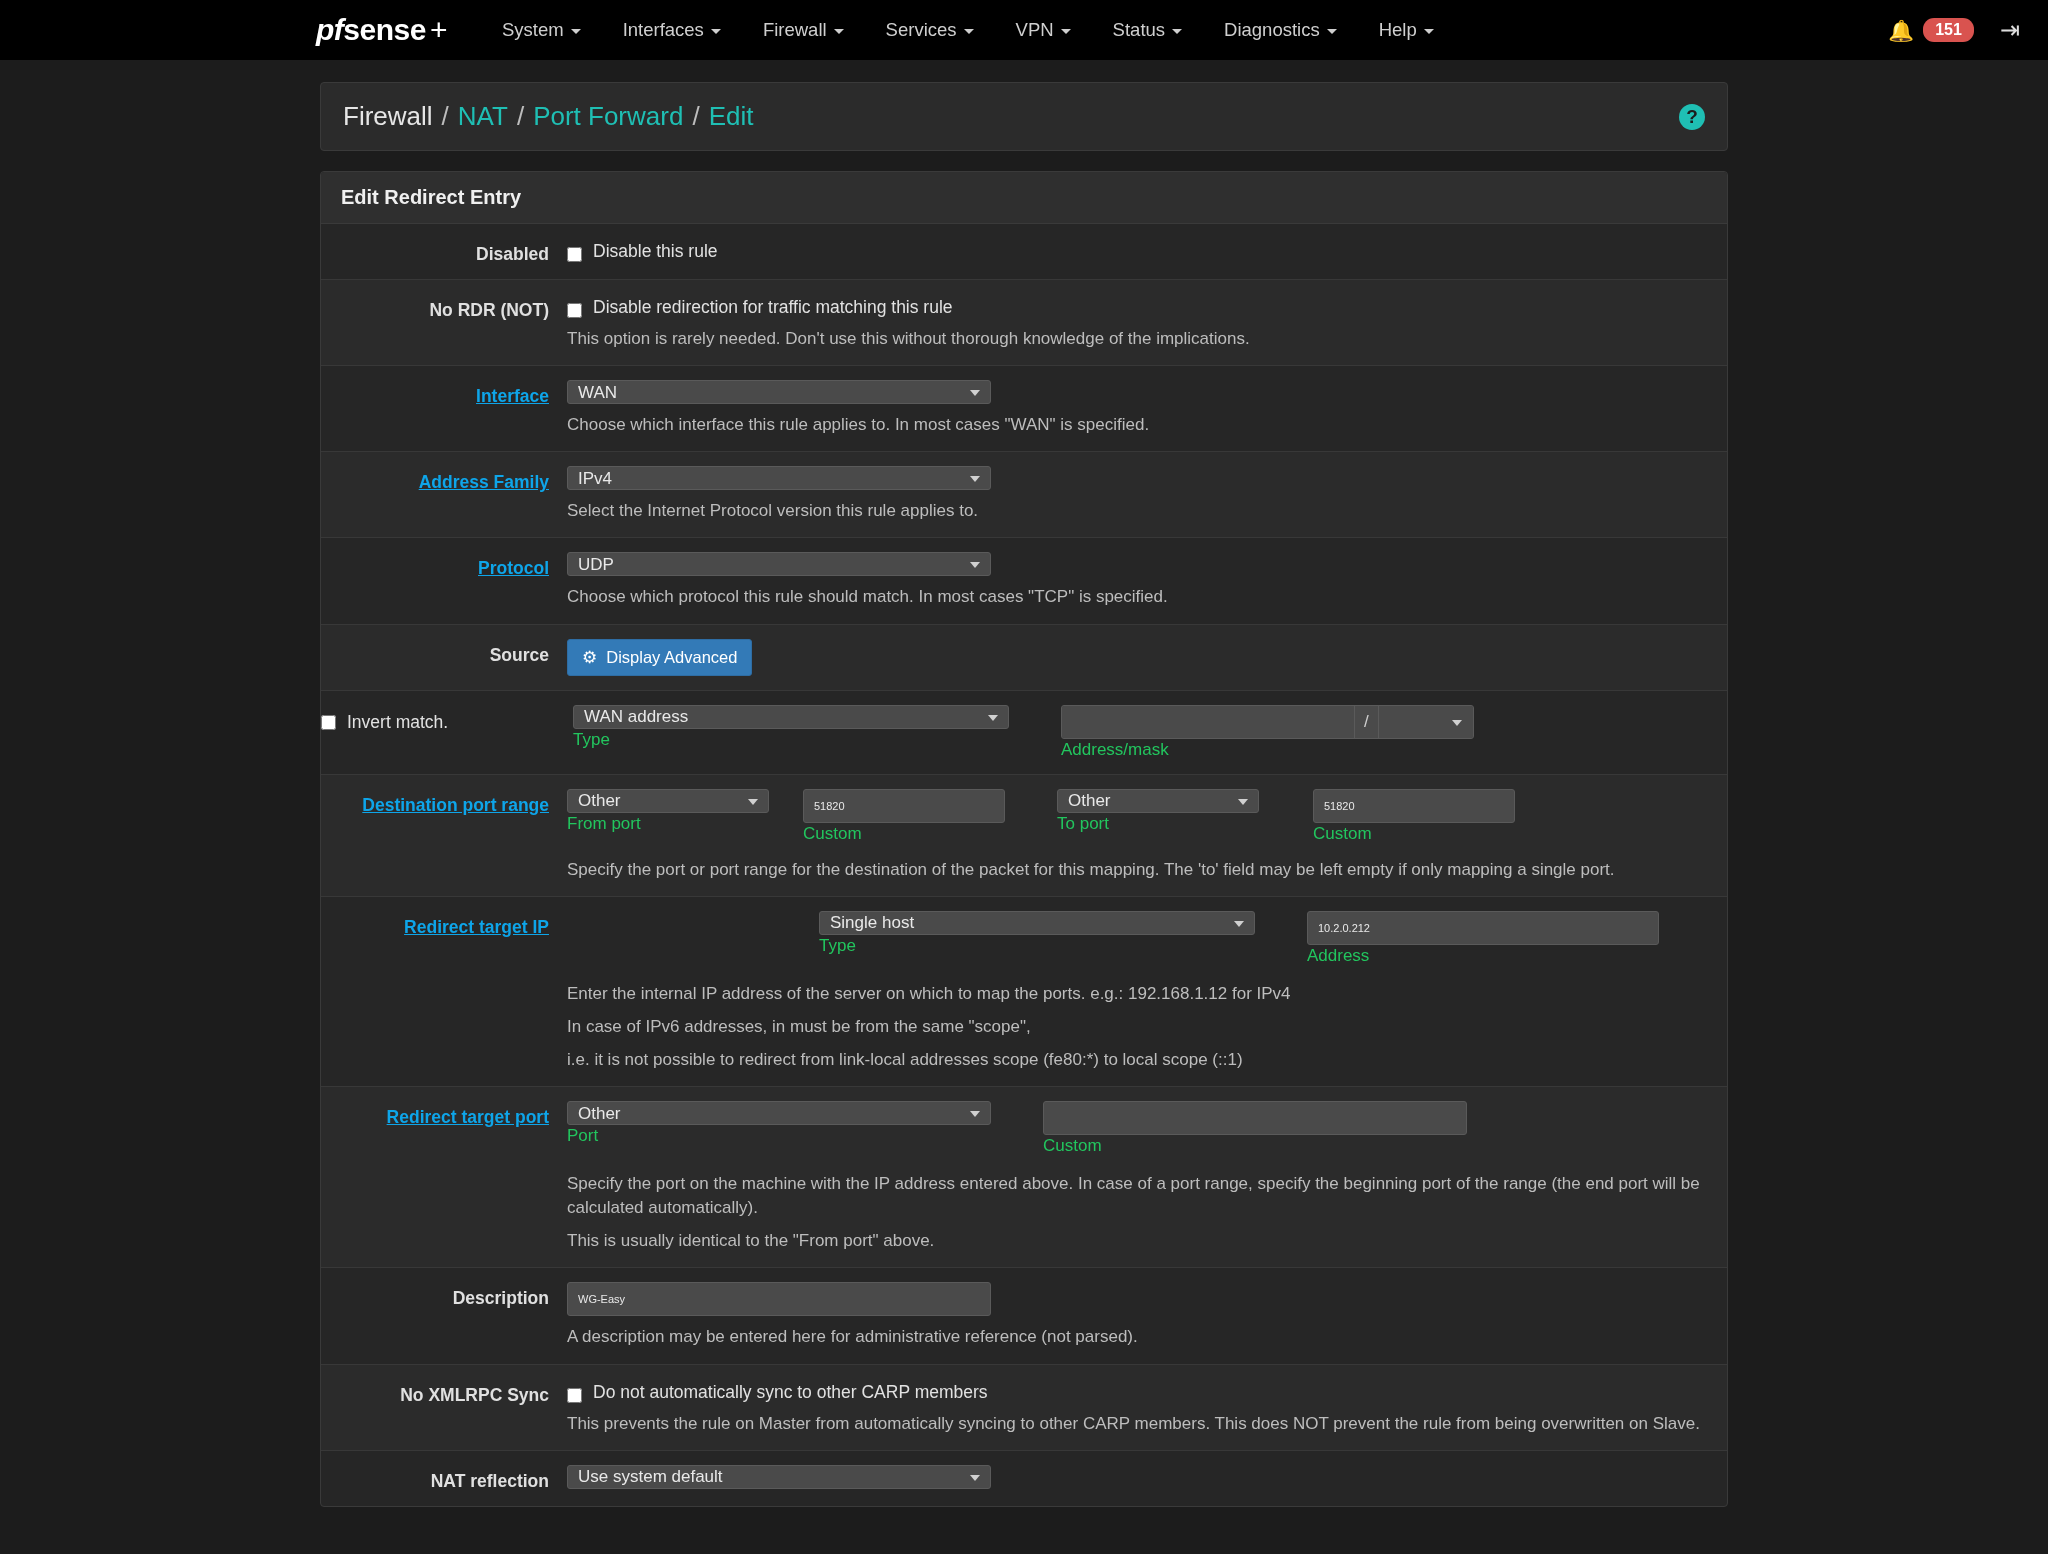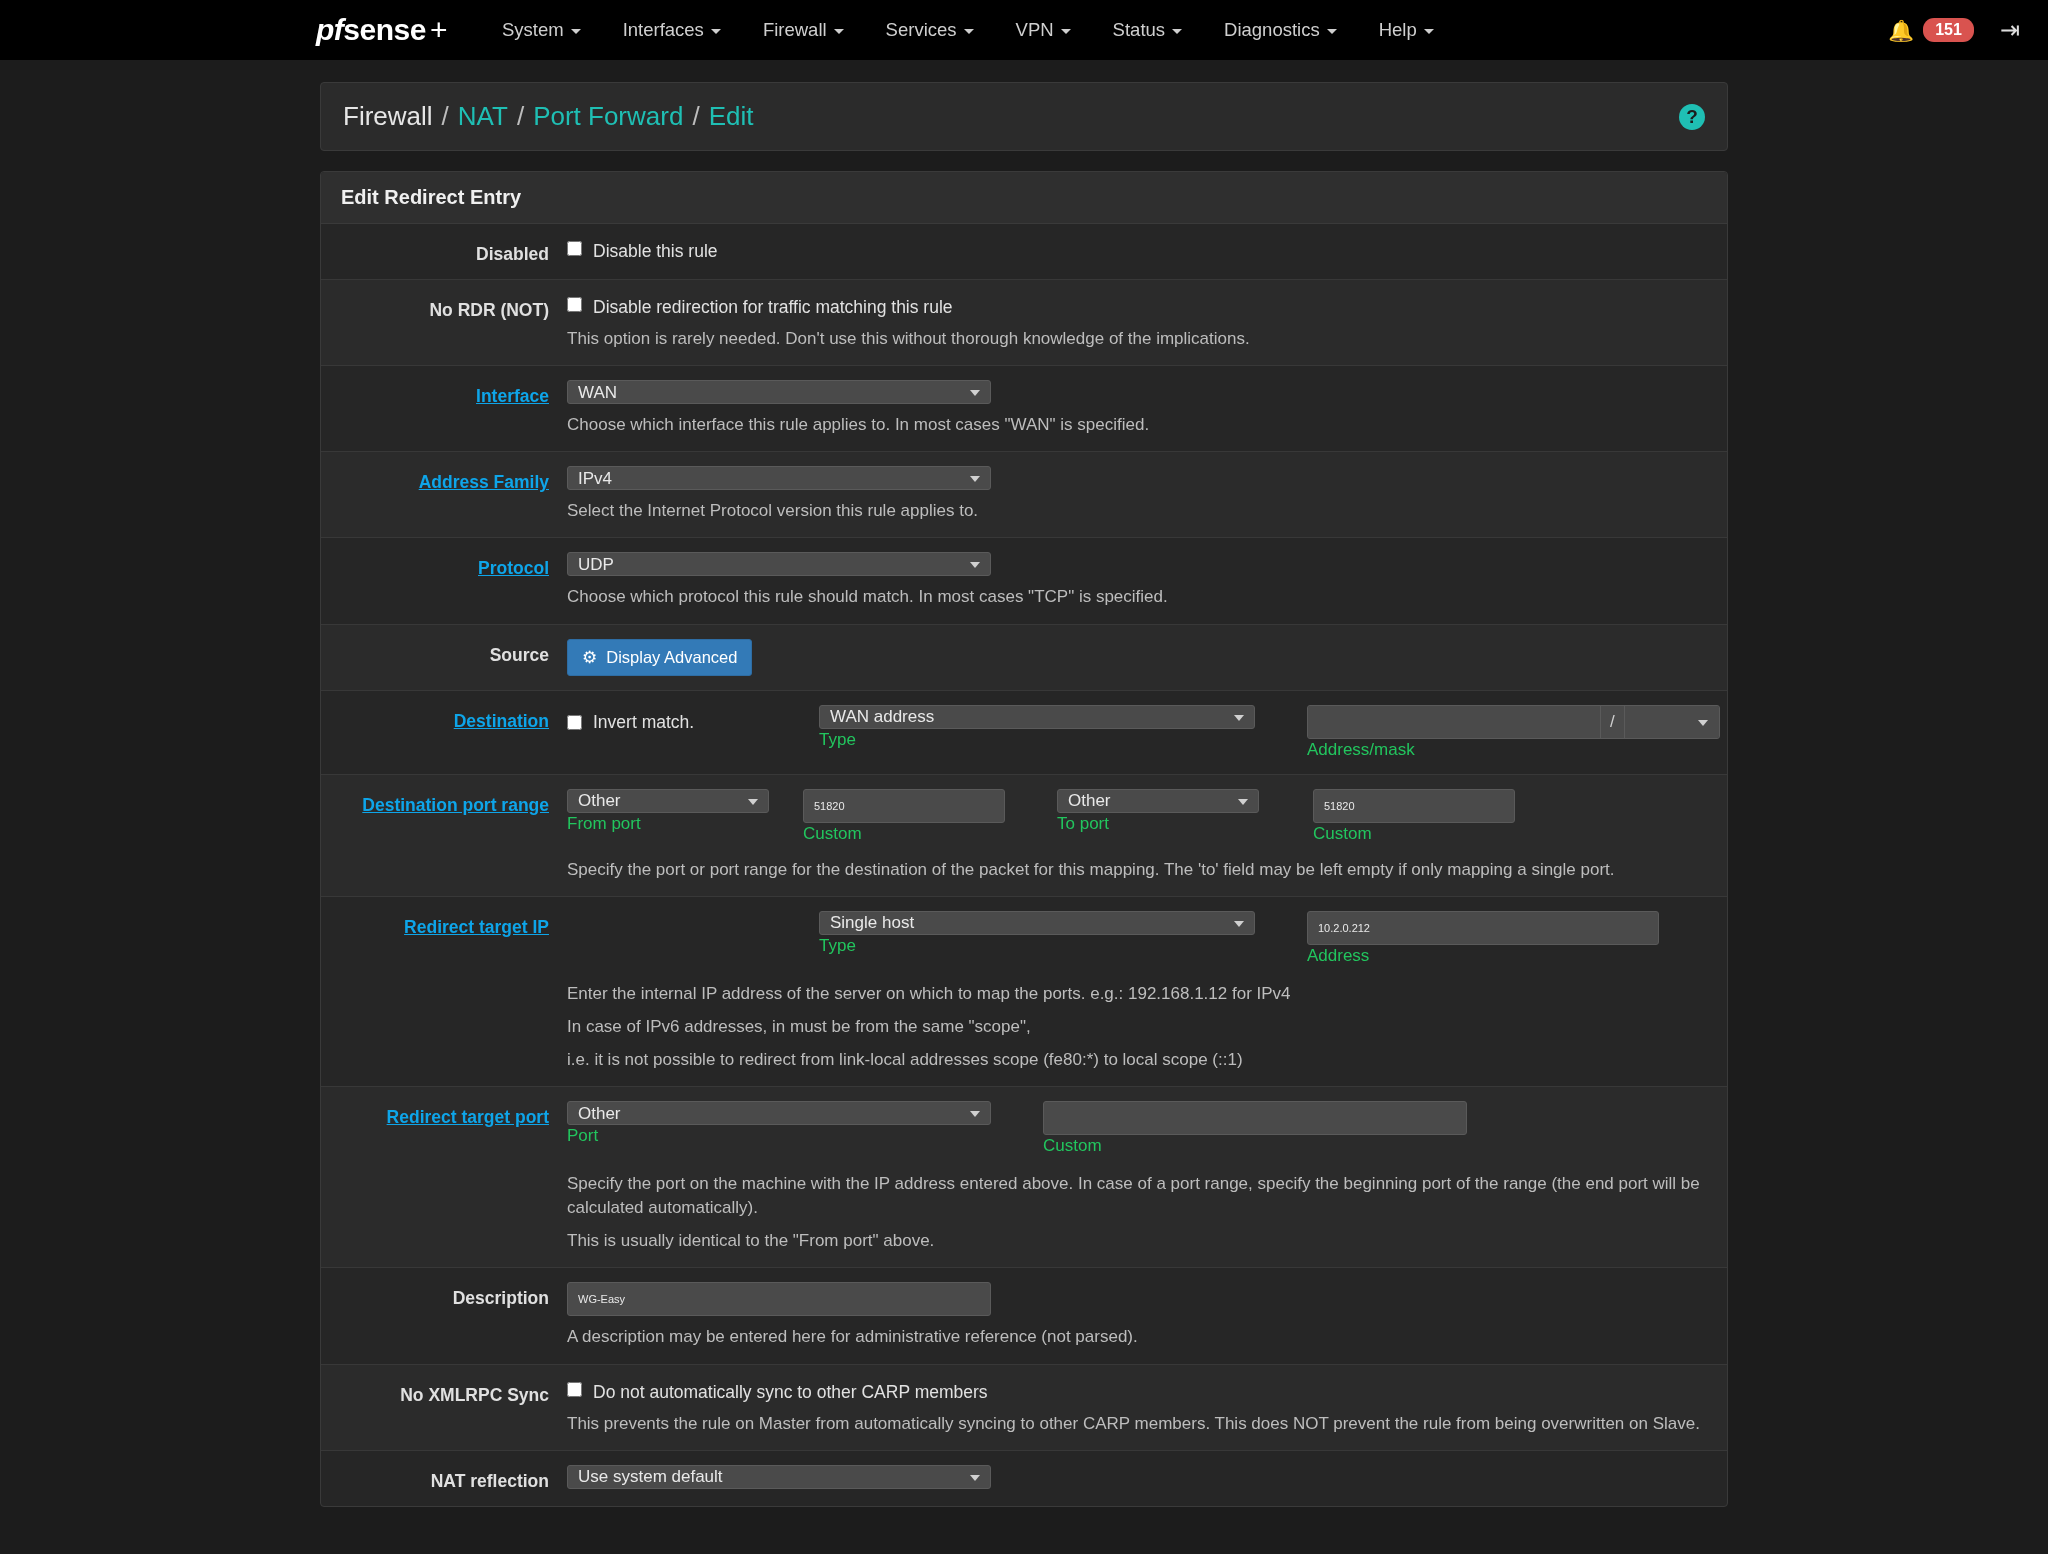--- a/index.html
+++ b/index.html
@@ -126,21 +126,21 @@
   .ctrl-col { flex: 1; padding-right: 22px; }
   .help-text {
     font-size: 17px;
     color: #bdbdbd;
     margin-top: 9px;
     line-height: 1.42;
   }
   .help-text.tight { }
 
   
-  .chk-line { display: flex; align-items: flex-start; gap: 11px; padding-top: 3px; }
+  .chk-line { display: flex; align-items: flex-end; gap: 11px; padding-top: 3px; }
   input[type=checkbox] {
     width: 15px; height: 15px;
     margin: 0;
     accent-color: #888;
     background: #fff;
   }
   .chk-label { font-size: 17.5px; color: #e2e2e2; }
 
   select, .sel {
     appearance: none;
@@ -334,21 +334,20 @@
       <div class="label-col">Source</div>
       <div class="ctrl-col">
         <button class="btn-adv">
           <span class="gear">⚙</span>
           <span>Display Advanced</span>
         </button>
       </div>
     </div>
 
     <div class="row">
-      <div class="label-col link">Destination</div>
       <div class="ctrl-col">
         <div class="flexrow">
           <div class="dest-invert">
             <input type="checkbox" style="">
             <span class="chk-label">Invert match.</span>
           </div>
           <div class="grp">
             <span class="sel-wrap">
               <select style="width:436px">
                 <option>WAN address</option>

